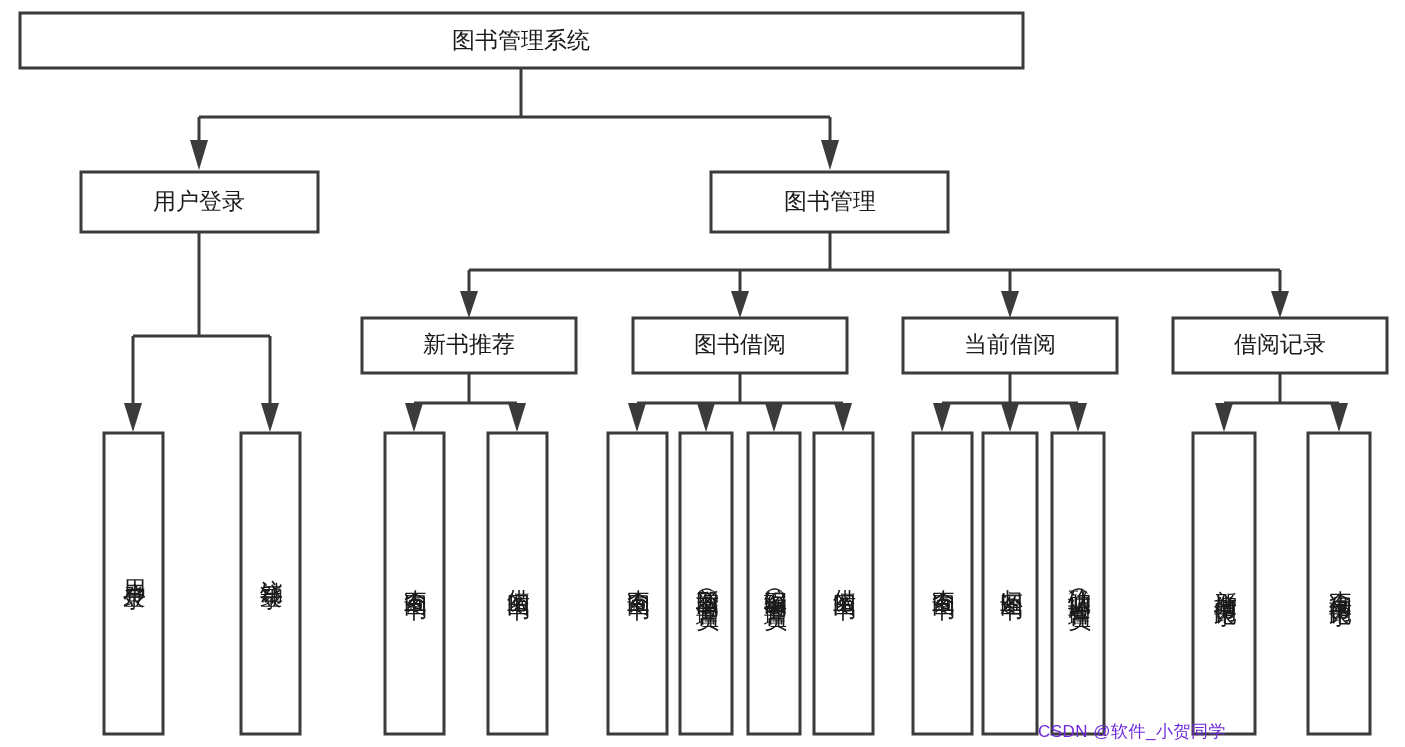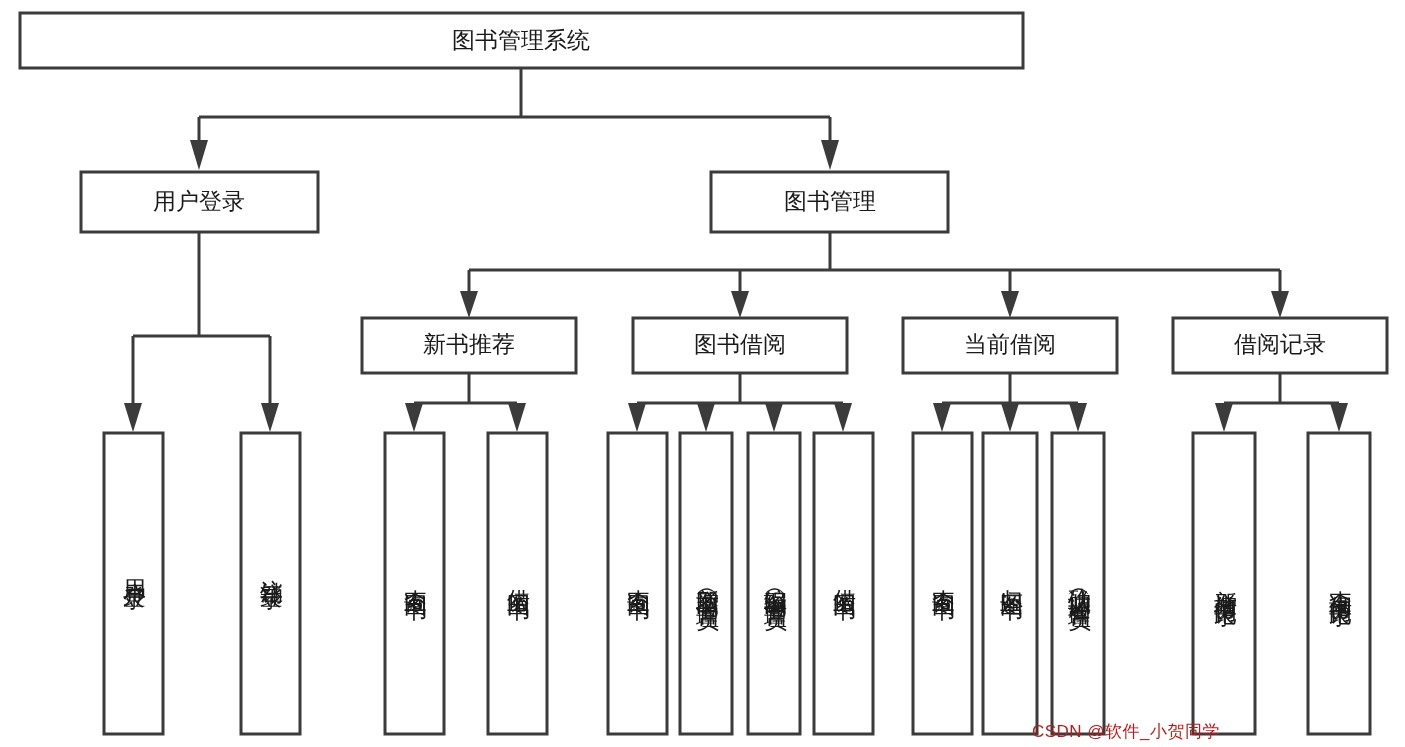--- a/index.html
+++ b/index.html
@@ -19,24 +19,24 @@
     font-family:"Liberation Sans","DejaVu Sans",sans-serif;
     fill:#1a1a1a;
     text-anchor:middle;
     dominant-baseline:middle;
   }
   .label-h{font-size:23px;}
   .label-v{font-size:23px;writing-mode:vertical-rl;letter-spacing:3px;}
 
   .wm{
     position:absolute;
-    right:6px;bottom:4px;
+    right:0;bottom:4px;
     font-family:"Liberation Sans","DejaVu Sans",sans-serif;
     font-size:17px;
-    color:#b91c1c;
+    color:#6d28d9;
     white-space:nowrap;
     letter-spacing:0.5px;
     user-select:none;
   }
 </style>
 </head>
 <body>
 
 <div id="canvas">
 

